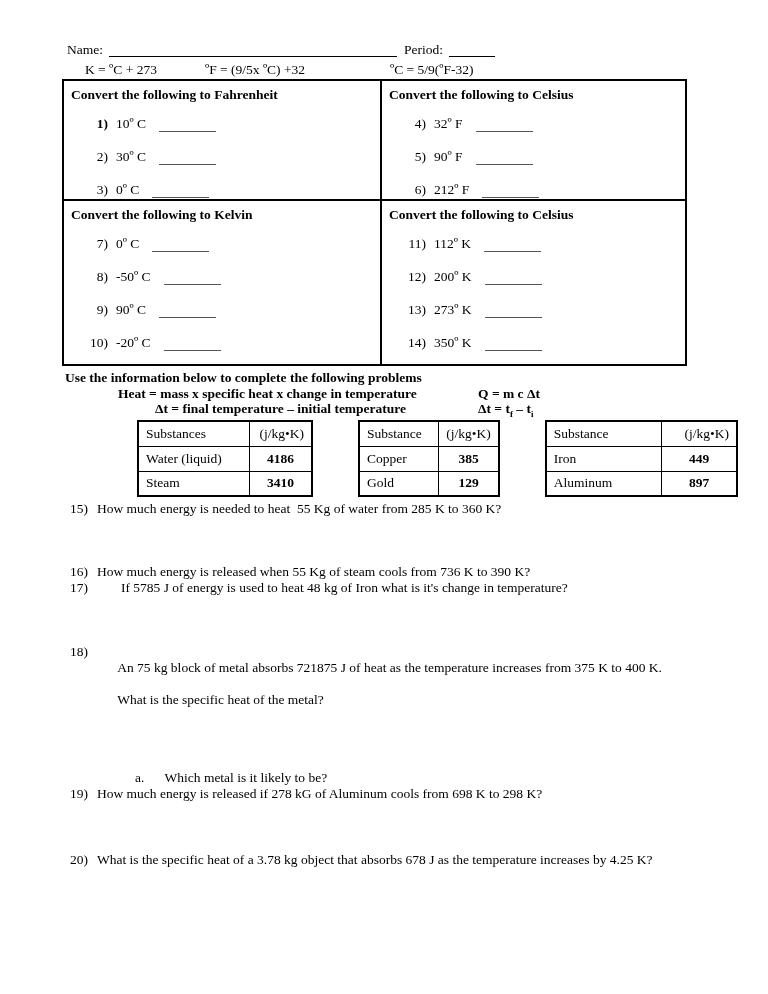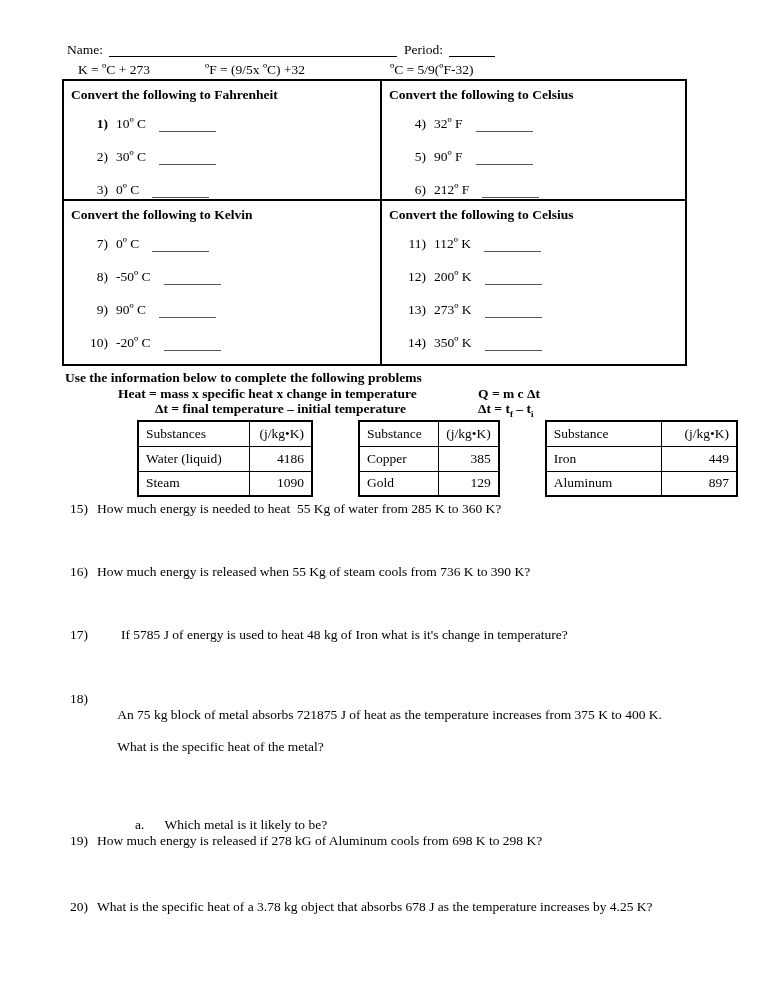--- a/index.html
+++ b/index.html
@@ -19,21 +19,21 @@
   .blank-period { width:46px; border-bottom:1px solid #000; height:13px; margin:0 0 1px 6px; }
 
   
   .center-block { width:768px; margin-left:-62px; text-align:center; font-weight:bold; }
   .title-line { margin-top:3px; }
   .subtitle-line { }
 
   
   .formula-row { position:relative; height:19px; margin-top:2px; }
   .formula-row span { position:absolute; top:2px; }
-  .f-k { left:16px; }
+  .f-k { left:23px; }
   .f-f { left:143px; }
   .f-c { left:328px; }
 
   
   table.conv { border-collapse:collapse; width:623px; table-layout:fixed;padding-left:32px; }
   table.conv td { border:2px solid #000; vertical-align:top; padding:0; }
   table.conv col.c1 { width:318px; }
   table.conv col.c2 { width:305px; }
   tr.r1 td { height:120px; }
   tr.r2 td { height:165px; }
@@ -50,31 +50,31 @@
   .hf-word1 { margin-left:56px; }
   .hf-word2 { margin-left:93px; }
   .hf-sym { position:absolute; left:416px; top:0; }
   sub { font-size:9px; }
 
   
   .spec-row { display:flex; gap:5px; margin:4px 0 0 35px; }
   table.spec { border-collapse:collapse; border:2px solid #000;margin-left:40px; }
   table.spec td { border:1px solid #000; height:25px; padding:2px 7px; vertical-align:middle; }
   td.unit-h { text-align:right; padding-right:8px; }
-  td.val { text-align:right; padding-right:17px; }
+  td.val { text-align:center; padding-right:17px;font-weight:bold; }
   .t0 .name-c { width:120px; } .t0 .val-c { width:63px; }
   .t1 .name-c { width:87px; }  .t1 .val-c { width:50px; }
   .t2 .name-c { width:123px; } .t2 .val-c { width:78px; }
 
   
   .q { display:flex; margin-left:8px; }
   .qnum { flex:none; width:27px; }
   .qtext { white-space:pre-wrap; }
   .q15 { margin-top:4px; margin-bottom:47px; }
-  .q16 { margin-bottom:47px; }
+  .q16 { }
   .q17 { margin-bottom:48px;gap:24px; }
   .q18 { margin-bottom:0; }
   .sub-q { margin:46px 0 0 73px; height:16px; }
   .sub-letter { margin-right:17px; }
   .q19 { margin-bottom:50px; }
   .q20 { margin-bottom:0; }
 </style>
 </head>
 <body>
 
@@ -205,21 +205,21 @@
           <tr>
         <td class="name-c">Substances</td>
         <td class="val-c unit-h">(j/kg•K)</td>
       </tr>
       <tr>
         <td>Water (liquid)</td>
         <td class="val">4186</td>
       </tr>
       <tr>
         <td>Steam</td>
-        <td class="val">1090</td>
+        <td class="val">3410</td>
       </tr>
     </tbody>
       </table>
     <table class="spec t1">
       <tbody>
           <tr>
         <td class="name-c">Substance</td>
         <td class="val-c unit-h">(j/kg•K)</td>
       </tr>
       <tr>

